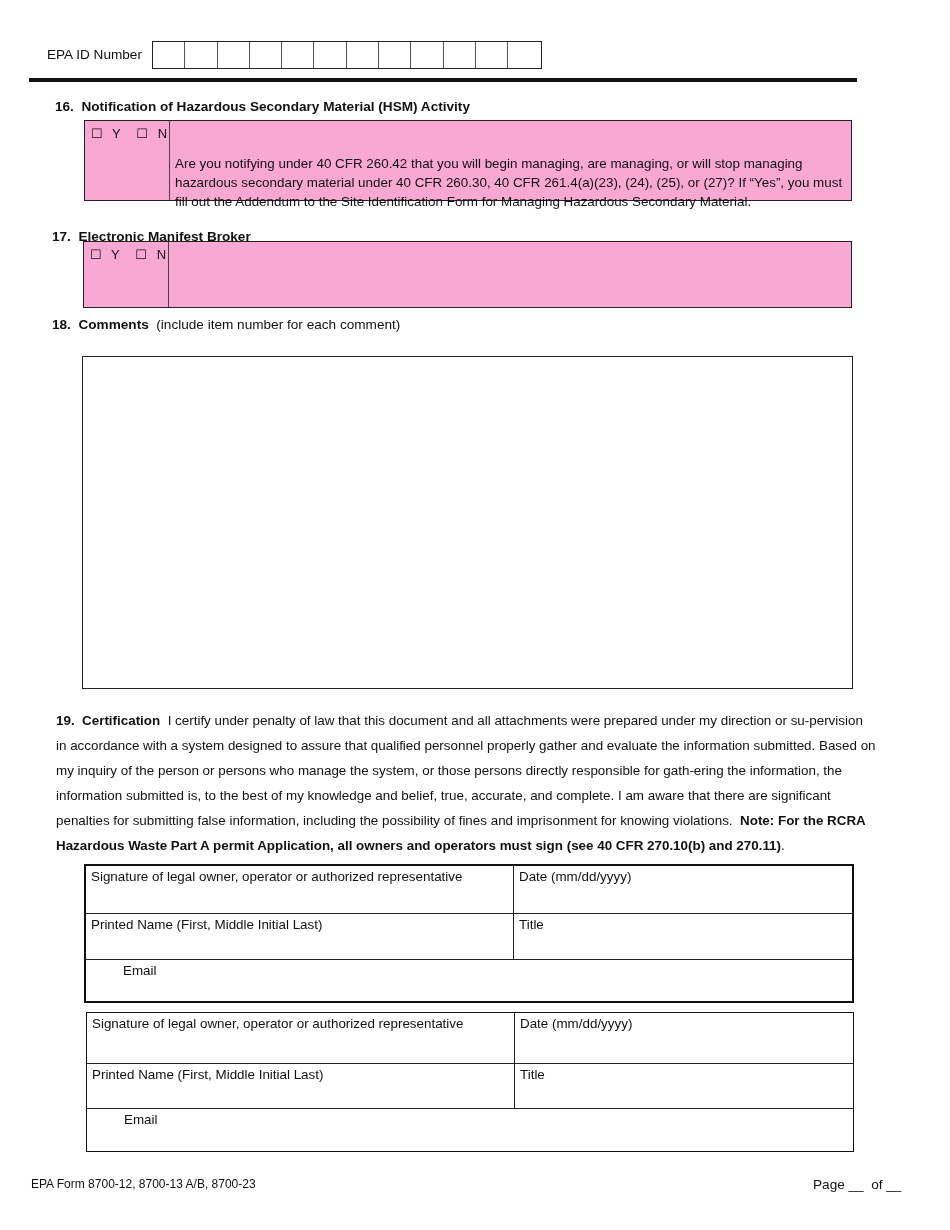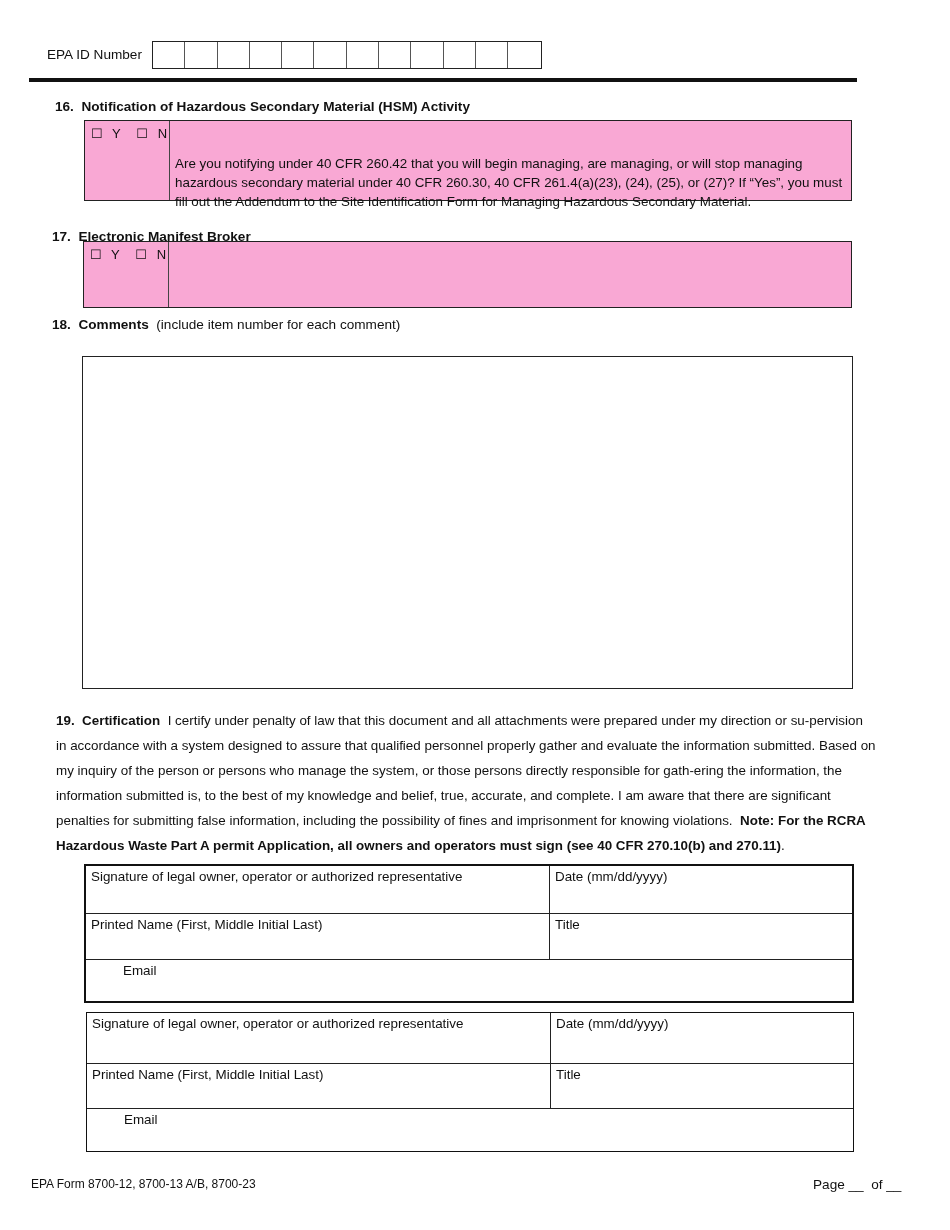--- a/index.html
+++ b/index.html
@@ -30,21 +30,21 @@
 
     #comments-box { left: 82px; top: 356px; width: 771px; height: 333px; border: 1.5px solid #222; box-sizing: border-box; }
 
     #cert { left: 56px; top: 708px; width: 820px; line-height: 25px; font-size: 13.4px; }
     #cert b { font-weight: bold; }
 
     .sig { border: 2px solid #111; box-sizing: border-box; }
     .sig .row { display: flex; border-bottom: 1.5px solid #222; box-sizing: border-box; }
     .sig .row:last-child { border-bottom: none; padding-left: 32px; }
     .sig .cell { padding: 3px 5px; box-sizing: border-box; font-size: 13.4px; }
-    .sig .cell.left { width: 464px; border-right: 1.5px solid #222; }
+    .sig .cell.left { width: 428px; border-right: 1.5px solid #222; }
     .sig .cell.right { flex: 1; }
     .sig .cell.full { flex: 1; }
     #sig1 { left: 84px; top: 864px; width: 770px; height: 139px; }
     #sig1 .r1 { height: 48px; } #sig1 .r2 { height: 46px; } #sig1 .r3 { height: 41px; }
     #sig2 { left: 86px; top: 1012px; width: 768px; height: 140px; border-width: 1.5px; }
     #sig2 .r1 { height: 51px; } #sig2 .r2 { height: 45px; } #sig2 .r3 { height: 41px; }
 
     #footer-left { left: 31px; top: 1177px; font-size: 12px; }
     #footer-right { left: 813px; top: 1177px; font-size: 13.6px; white-space: pre; }
   </style>

